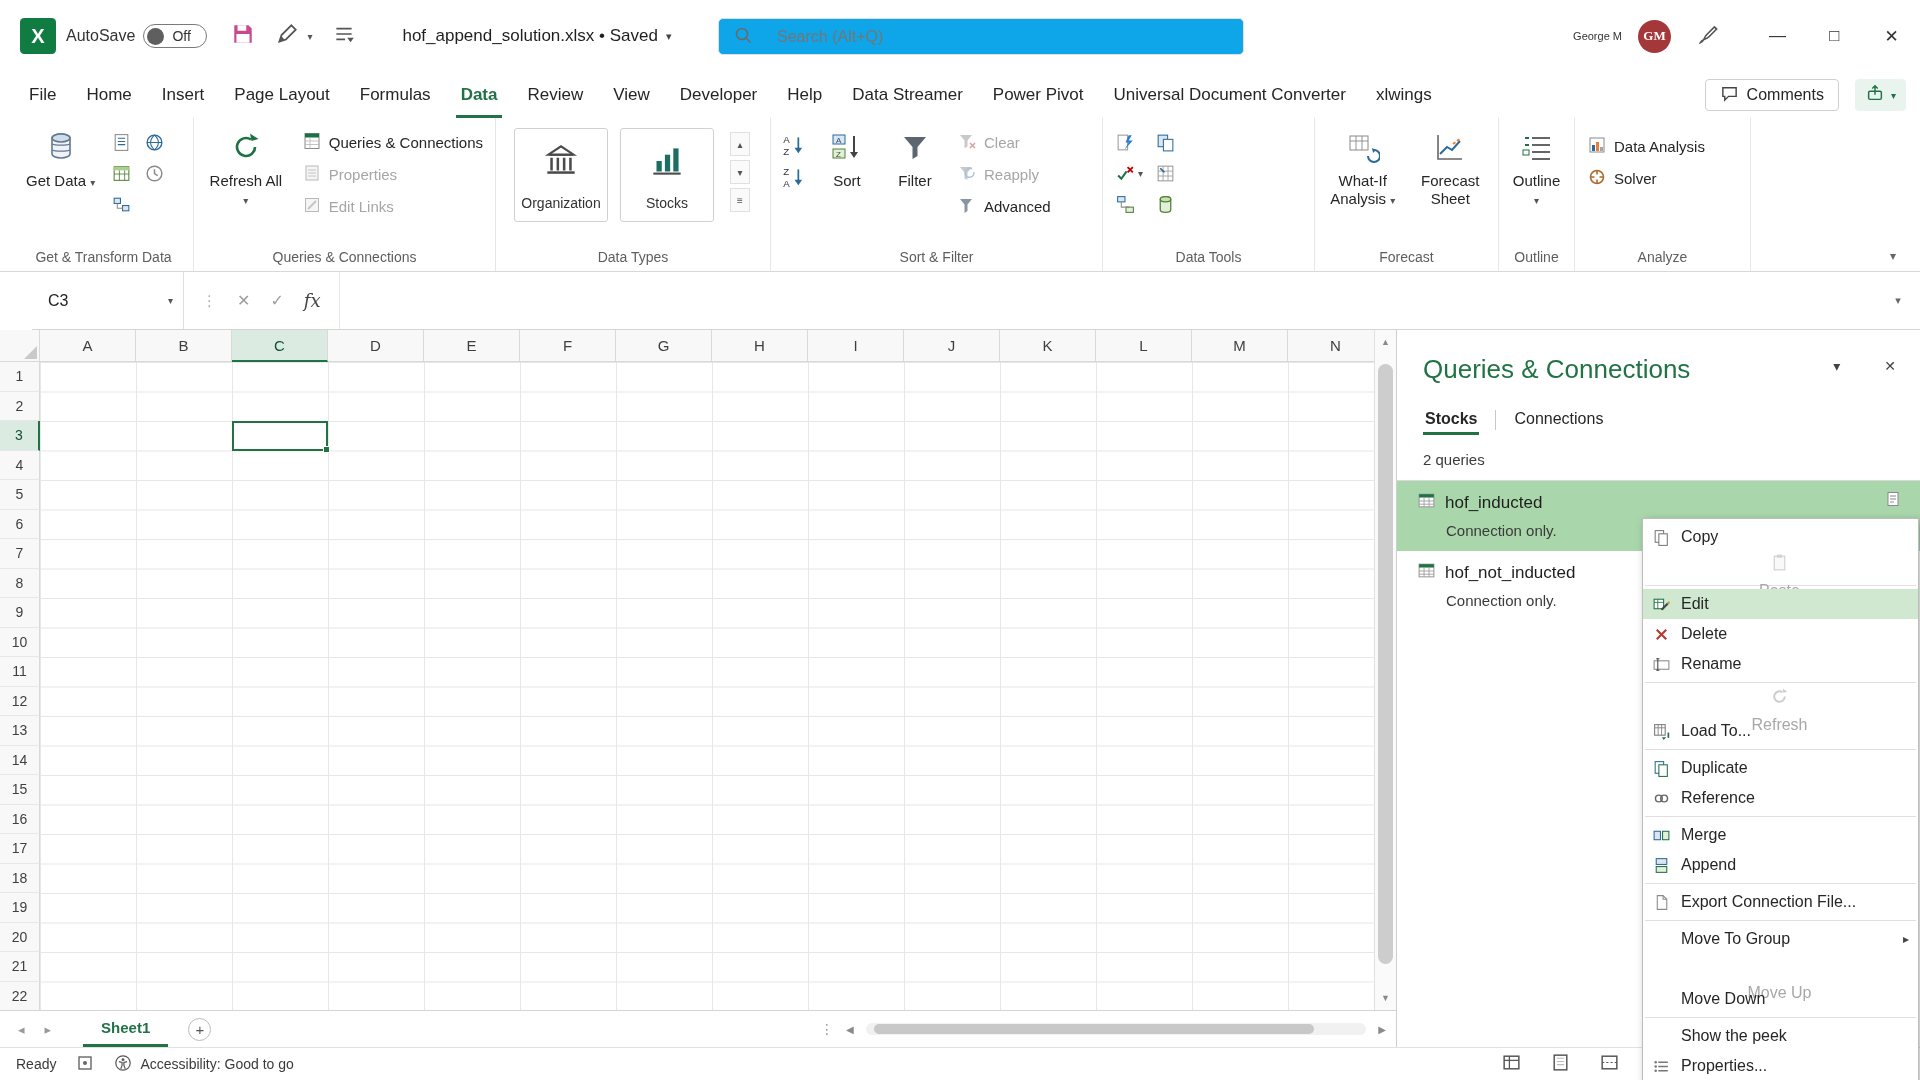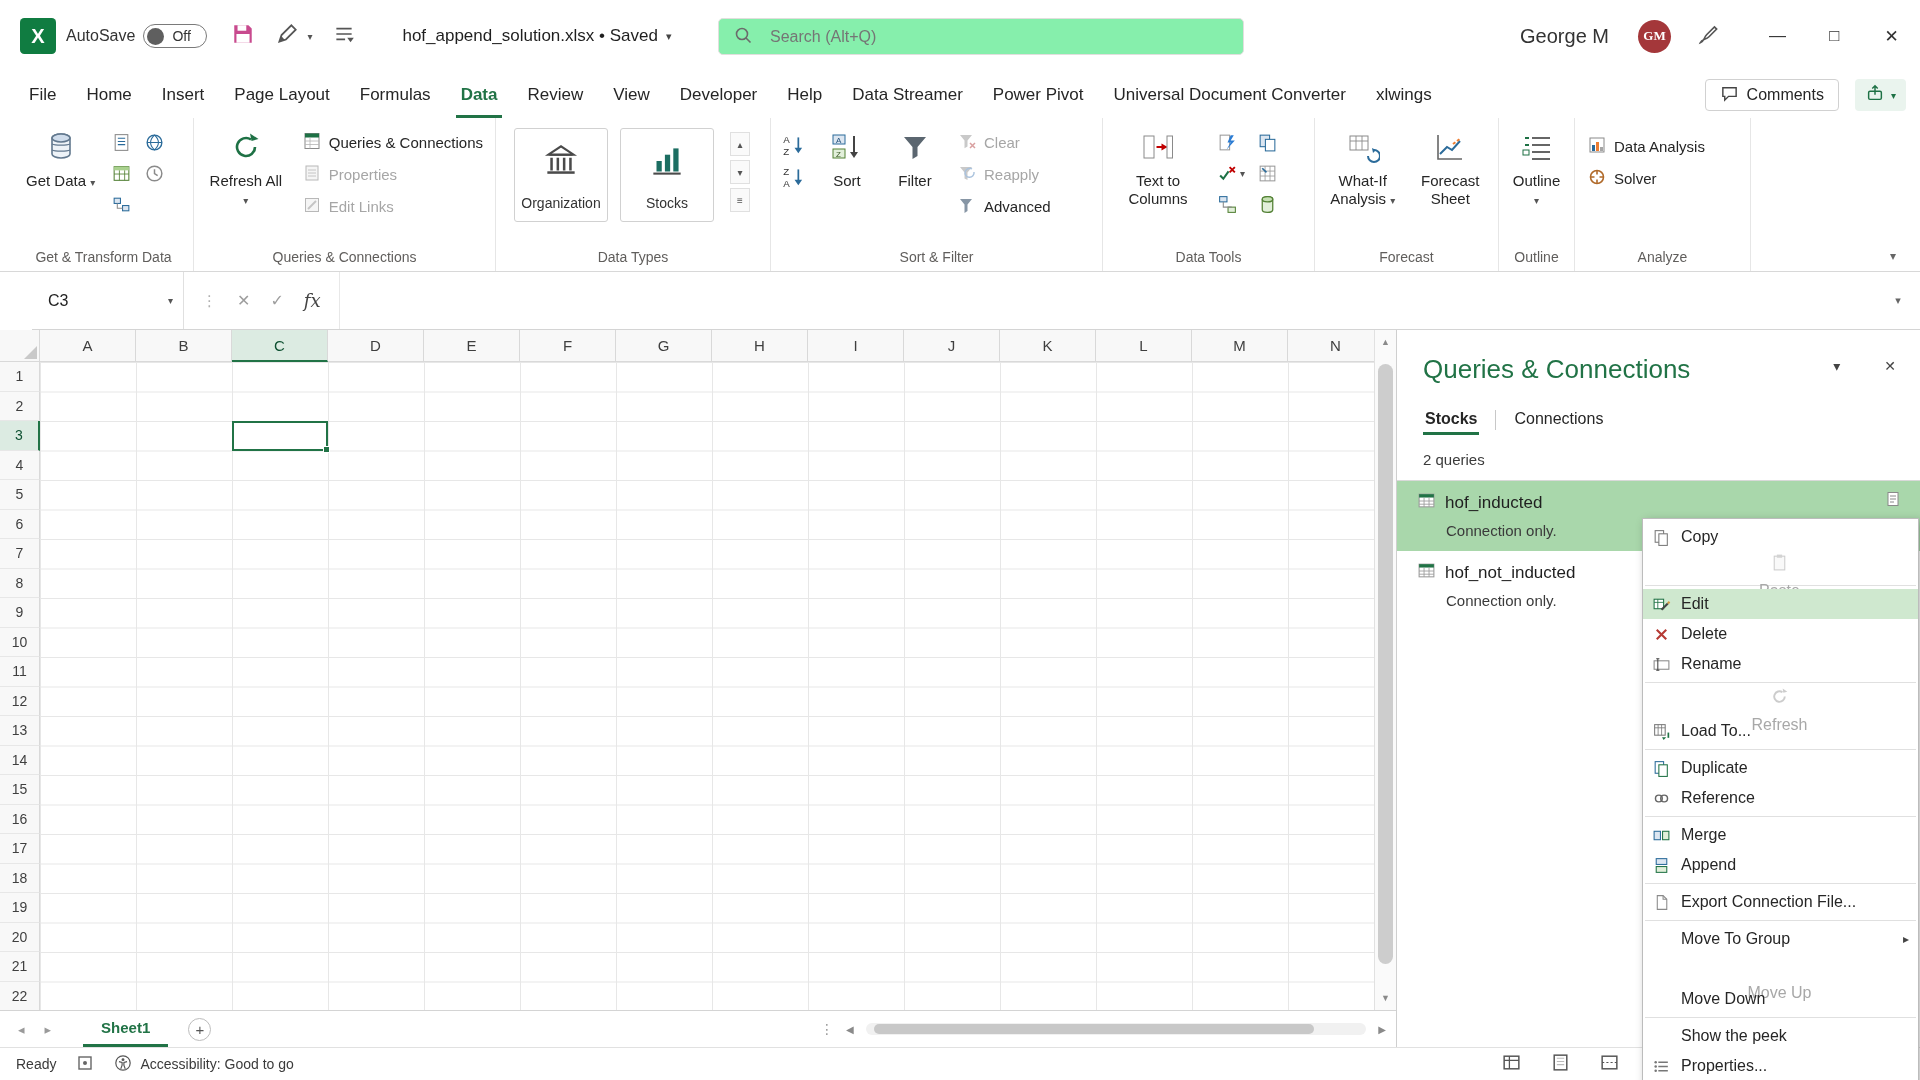--- a/index.html
+++ b/index.html
@@ -13,25 +13,25 @@
   .tb-logo svg { width:36px; height:36px; }
   .autosave { display:flex; align-items:center; gap:8px; margin-left:10px; font-size:16px; color:#333; }
   .as-toggle { width:64px; height:24px; border:1px solid #7a7a7a; border-radius:12px; display:flex; align-items:center; gap:8px; padding:0 8px 0 3px; background:#fff; }
   .as-knob { width:17px; height:17px; border-radius:50%; background:#5f5f5f; }
   .as-state { font-size:14px; color:#333; }
   .qat { display:flex; align-items:center; gap:20px; margin-left:24px; }
   .qat .icn svg { width:24px; height:24px; }
   .qat .dd { font-size:10px; color:#555; margin-left:-12px; }
   .tb-filename { display:flex; align-items:center; gap:8px; margin-left:46px; font-size:17px; color:#1f1f1f; }
   .tb-filename .dd { font-size:11px; color:#444; }
-  .tb-search { position:absolute; left:718px; top:18px; width:526px; height:37px; background:#86efac; border:1px solid #e1dfdd; border-radius:5px; display:flex; align-items:center; gap:17px; padding:0 14px; }
+  .tb-search { position:absolute; left:718px; top:18px; width:526px; height:37px; background:#0ea5e9; border:1px solid #e1dfdd; border-radius:5px; display:flex; align-items:center; gap:24px; padding:0 14px; }
   .tb-search svg { width:20px; height:20px; }
   .tb-search input { border:none; outline:none; background:transparent; font-size:16px; color:#444; width:420px; font-family:inherit; }
   .tb-right { position:absolute; right:0; top:0; height:72px; display:flex; align-items:center; }
-  .tb-user { font-size:20px; color:#333; margin-right:29px; }
+  .tb-user { font-size:11px; color:#333; margin-right:16px; }
   .avatar { width:33px; height:33px; border-radius:50%; background:var(--avatar-bg,#a4373a); color:#fff; font-size:13px; font-weight:bold; display:flex; align-items:center; justify-content:center;font-family:Liberation Serif, serif; }
   .tb-ink { margin:0 28px 0 26px; } .tb-ink svg { width:24px; height:24px; }
   .winbtn { width:57px; height:72px; display:flex; align-items:center; justify-content:center; font-size:17px; color:#333; }
 
   
   .tabrow { height:46px; display:flex; align-items:stretch; background:#fff; position:relative; }
   #ribbon-tabs { display:flex; align-items:stretch; padding-left:14px; }
   .rtab { display:flex; align-items:center; padding:0 15px; font-size:17px; color:#262626; position:relative; }
   .rtab.active { color:#217346; font-weight:bold; }
   .rtab.active::after { content:""; position:absolute; left:10px; right:10px; bottom:0; height:3px; background:var(--accent-green,#217346); }
@@ -427,29 +427,20 @@
                 </svg></span>
             <span>Advanced</span>
           </div>
         </div>
       </div>
       <div class="rg-label">Sort &amp; Filter</div>
     </div>
 
     <div class="rg" style="width:212px">
       <div class="rg-content">
-        <div class="bigbtn">
-          <span class="ric"><svg viewBox="0 0 34 34">
-                <rect x="3" y="6" width="10" height="22" fill="#fff" stroke="#8a8a8a"></rect>
-                <path d="M15.5 17h6" stroke="#c00000" stroke-width="2"></path>
-                <path d="M20.5 13.5l6 3.5-6 3.5z" fill="#c00000"></path>
-                <rect x="26" y="6" width="5.5" height="22" fill="#fff" stroke="#8a8a8a"></rect>
-              </svg></span>
-          <span class="lbl">Text to Columns</span>
-        </div>
         <div class="minigrid">
           <span class="mgi">
               <svg viewBox="0 0 20 20">
                 <rect x="3" y="3" width="9" height="14" fill="#fff" stroke="#9a9a9a"></rect>
                 <path d="M13 3l-3 7h3l-4 7 8-9h-4l3-5z" fill="#2b7cd3"></path>
               </svg>
             </span>
           <span class="mgi">
               <svg viewBox="0 0 20 20">
                 <rect x="3" y="3" width="9" height="11" fill="#dce6f1" stroke="#2b6b9a"></rect>

